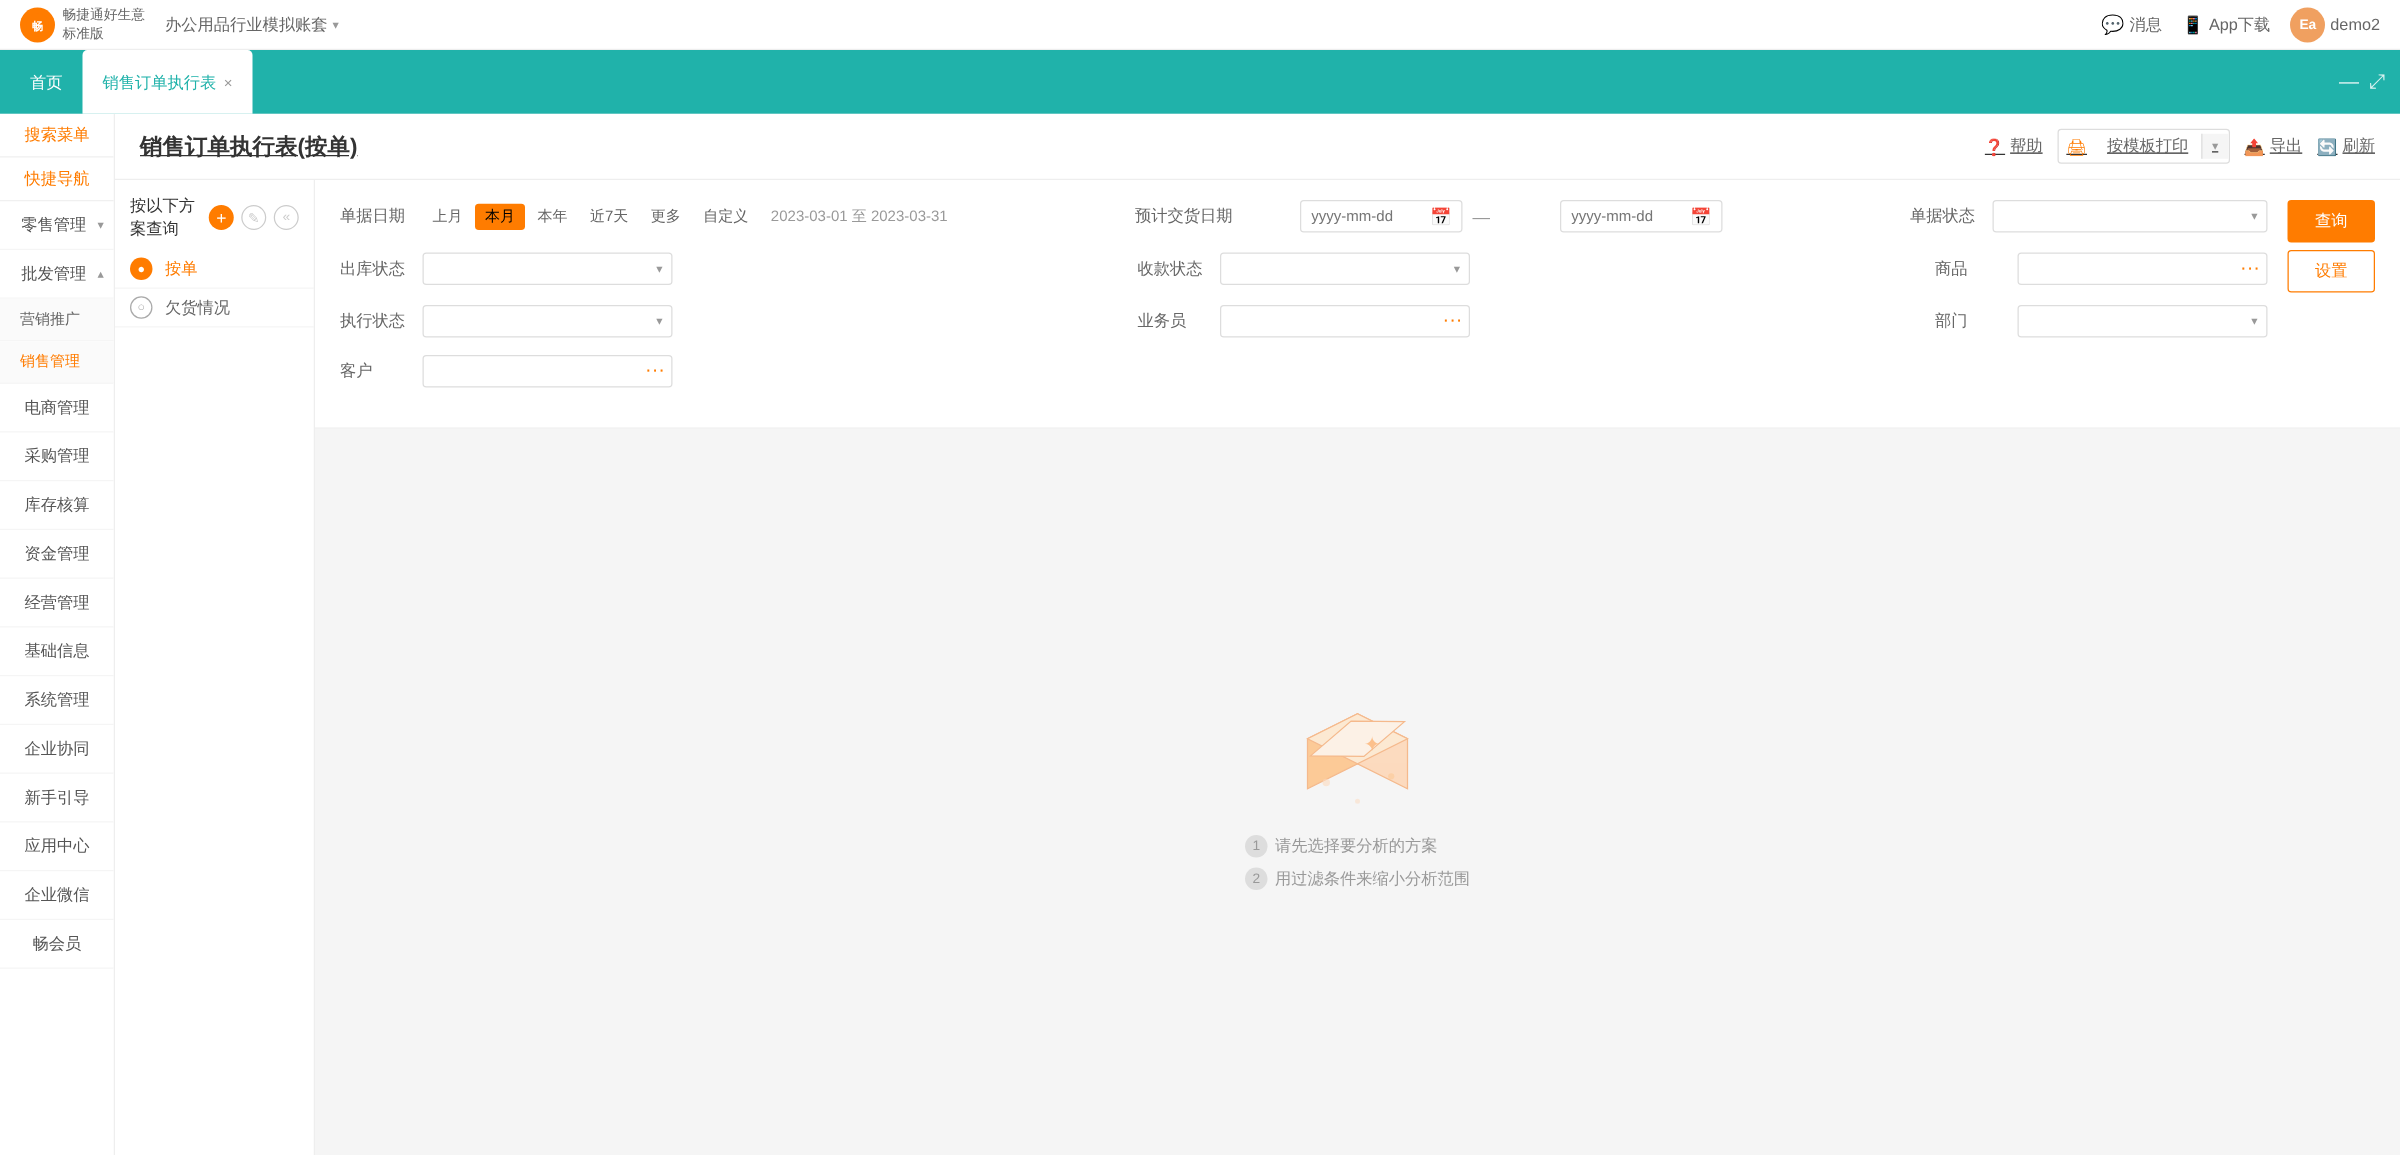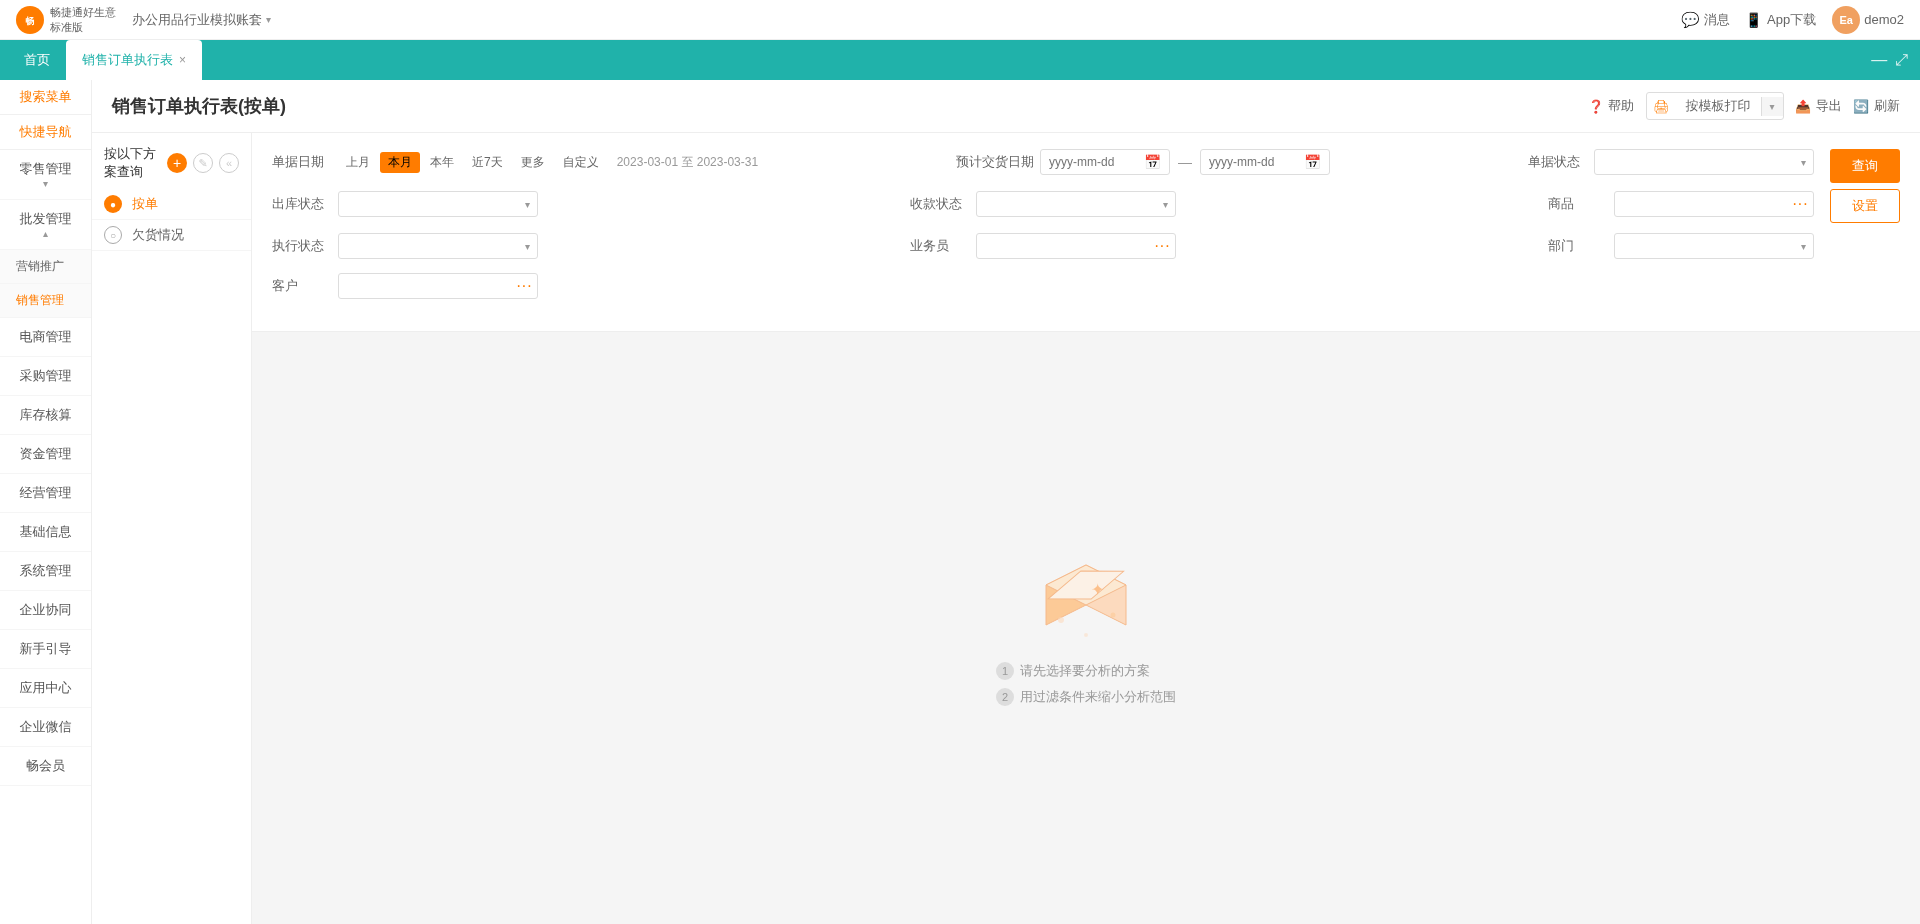--- a/index.html
+++ b/index.html
@@ -75,21 +75,21 @@
       align-items: center;
       justify-content: center;
       color: white;
       font-size: 11px;
       overflow: hidden;
     }
 
     
     .tab-bar {
       background: #20b2aa;
-      height: 40px;
+      height: 51px;
       display: flex;
       align-items: center;
       padding: 0 0 0 8px;
       flex-shrink: 0;
       justify-content: space-between;
     }
     .tab-bar-left {
       display: flex;
       align-items: center;
       height: 100%;
@@ -171,21 +171,20 @@
       cursor: pointer;
       display: flex;
       align-items: center;
       justify-content: space-between;
       border-bottom: 1px solid #f5f5f5;
     }
     .sidebar-item.has-submenu {
       display: flex;
       align-items: center;
       justify-content: space-between;
-      flex-direction: column;
     }
     .sidebar-item-label { flex: 1; text-align: center; }
     .sidebar-arrow { font-size: 10px; color: #999; }
     .sidebar-sub-item {
       padding: 8px 8px 8px 16px;
       color: #666;
       font-size: 12px;
       cursor: pointer;
       border-bottom: 1px solid #f5f5f5;
       background: #fafafa;
@@ -205,20 +204,21 @@
 
     
     .page-header {
       background: #fff;
       padding: 12px 20px 0 20px;
       display: flex;
       align-items: center;
       justify-content: space-between;
       border-bottom: 1px solid #eee;
       flex-shrink: 0;
+      text-decoration: underline;
     }
     .page-title {
       font-size: 18px;
       font-weight: bold;
       color: #333;
       padding-bottom: 12px;
     }
     .page-header-actions {
       display: flex;
       align-items: center;
@@ -309,20 +309,21 @@
       font-size: 12px;
       outline: none;
       background: #fff;
       appearance: none;
       cursor: pointer;
     }
     .date-input-wrap {
       position: relative;
       display: inline-flex;
       align-items: center;
+      margin-left: 48px;
     }
     .date-input-wrap input {
       border: 1px solid #ddd;
       border-radius: 3px;
       padding: 5px 28px 5px 8px;
       font-size: 12px;
       color: #aaa;
       outline: none;
       width: 130px;
     }

